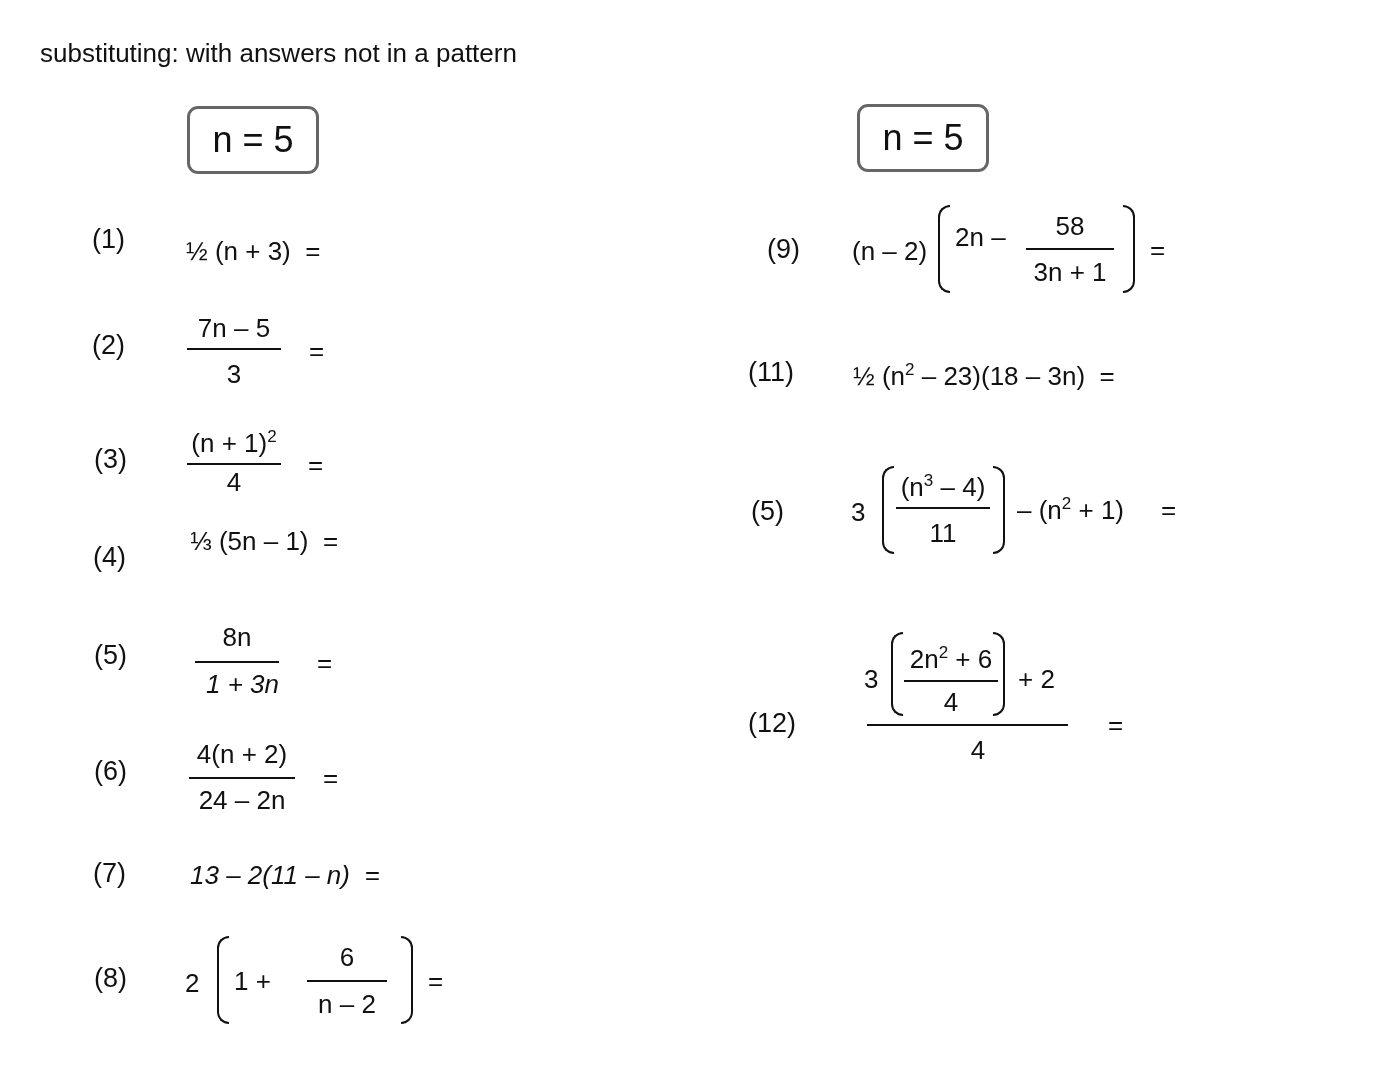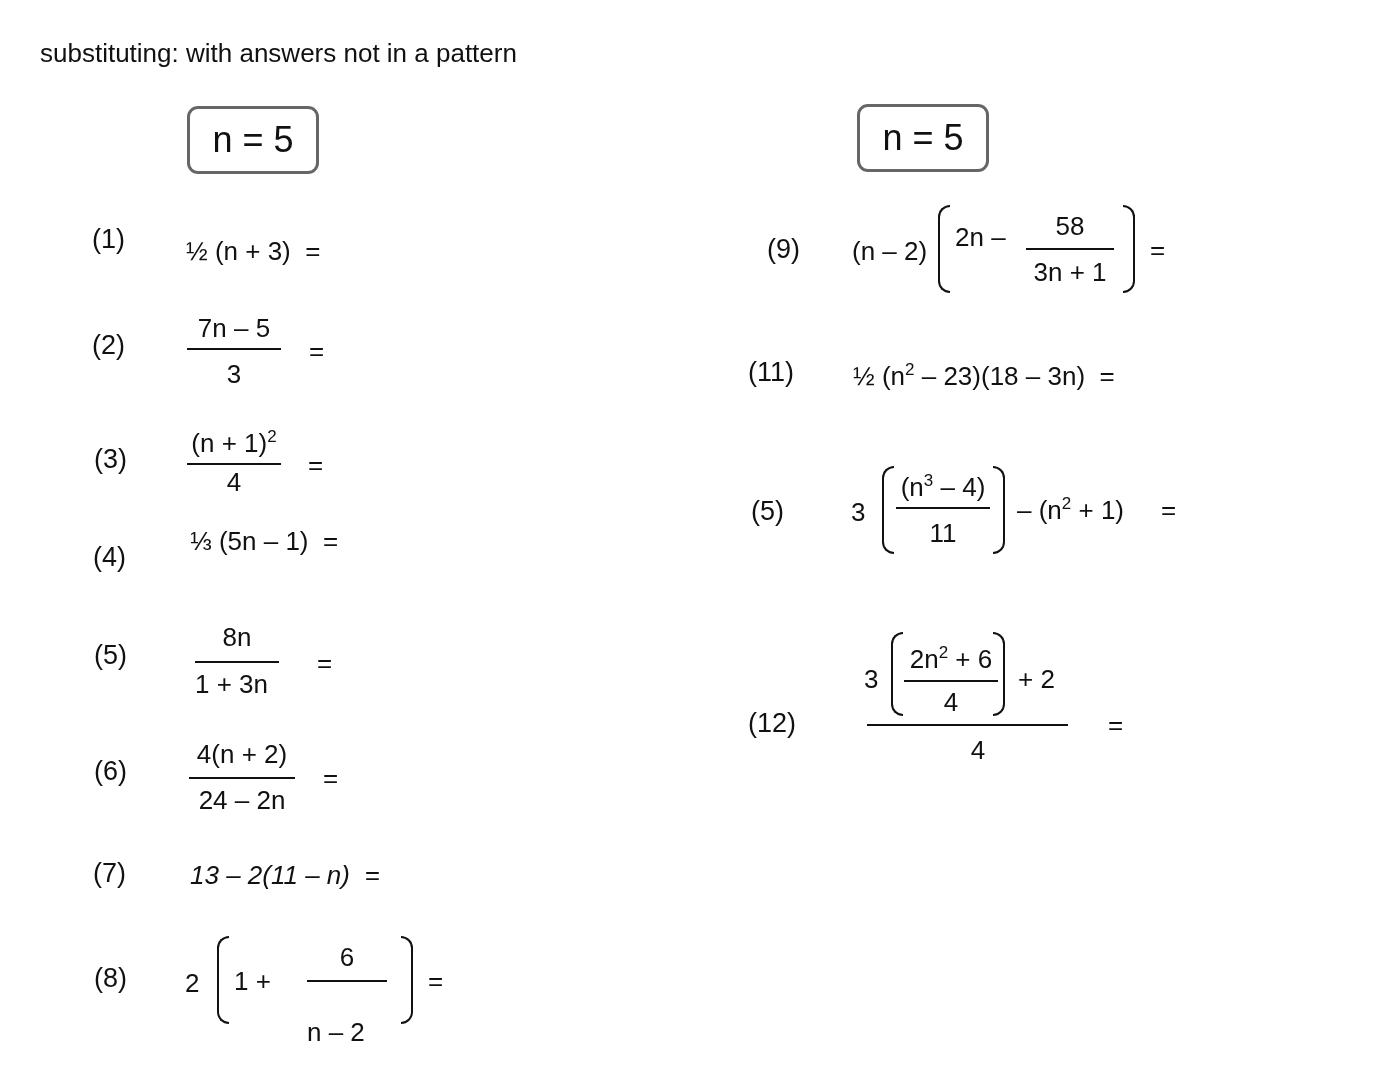--- a/index.html
+++ b/index.html
@@ -44,41 +44,41 @@
 <div class="abs expr" style="left:308px; top:450px;">=</div>
 
 <div class="abs num" style="left:93px; top:542px;">(4)</div>
 <div class="abs expr" style="left:190px; top:526px;">
   <span>⅓ (5n – 1)</span>&nbsp;&nbsp;<span>=</span>
 </div>
 
 <div class="abs num" style="left:94px; top:640px;">(5)</div>
 <div class="abs expr" style="left:195px; top:622px; width:84px; text-align:center;">8n</div>
 <div class="bar-abs" style="left:195px; top:661px; width:84px;"></div>
-<div class="abs expr" style="left:195px; top:669px; width:84px; text-align:left;">1 + 3n</div>
+<div class="abs expr" style="left:195px; top:669px; width:84px; text-align:right;font-style:italic;">1 + 3n</div>
 <div class="abs expr" style="left:317px; top:648px;">=</div>
 
 <div class="abs num" style="left:94px; top:756px;">(6)</div>
 <div class="abs expr" style="left:189px; top:739px; width:106px; text-align:center;">4(n + 2)</div>
 <div class="bar-abs" style="left:189px; top:777px; width:106px;"></div>
 <div class="abs expr" style="left:189px; top:785px; width:106px; text-align:center;">24 – 2n</div>
 <div class="abs expr" style="left:323px; top:763px;">=</div>
 
 <div class="abs num" style="left:93px; top:858px;">(7)</div>
 <div class="abs expr" style="left:190px; top:860px;font-style:italic;">
   <span>13 – 2(11 – n)</span>&nbsp;&nbsp;<span>=</span>
 </div>
 
 <div class="abs num" style="left:94px; top:963px;">(8)</div>
 <div class="abs expr" style="left:185px; top:968px;">2</div>
 <div class="paren l" style="left:217px; top:936px; height:84px;"></div>
 <div class="abs expr" style="left:234px; top:966px;">1  +</div>
 <div class="abs expr" style="left:307px; top:942px; width:80px; text-align:center;">6</div>
 <div class="bar-abs" style="left:307px; top:980px; width:80px;"></div>
-<div class="abs expr" style="left:307px; top:989px; width:80px; text-align:left;margin-top:28px;">n – 2</div>
+<div class="abs expr" style="left:307px; top:989px; width:80px; text-align:center;">n – 2</div>
 <div class="paren r" style="left:401px; top:936px; height:84px;"></div>
 <div class="abs expr" style="left:428px; top:966px;">=</div>
 
 <div class="abs num" style="left:767px; top:234px;">(9)</div>
 <div class="abs expr" style="left:852px; top:236px;">(n – 2)</div>
 <div class="paren l" style="left:938px; top:205px; height:84px;"></div>
 <div class="abs expr" style="left:955px; top:222px;">2n –</div>
 <div class="abs expr" style="left:1026px; top:211px; width:88px; text-align:center;">58</div>
 <div class="bar-abs" style="left:1026px; top:248px; width:88px;"></div>
 <div class="abs expr" style="left:1026px; top:257px; width:88px; text-align:center;">3n + 1</div>

